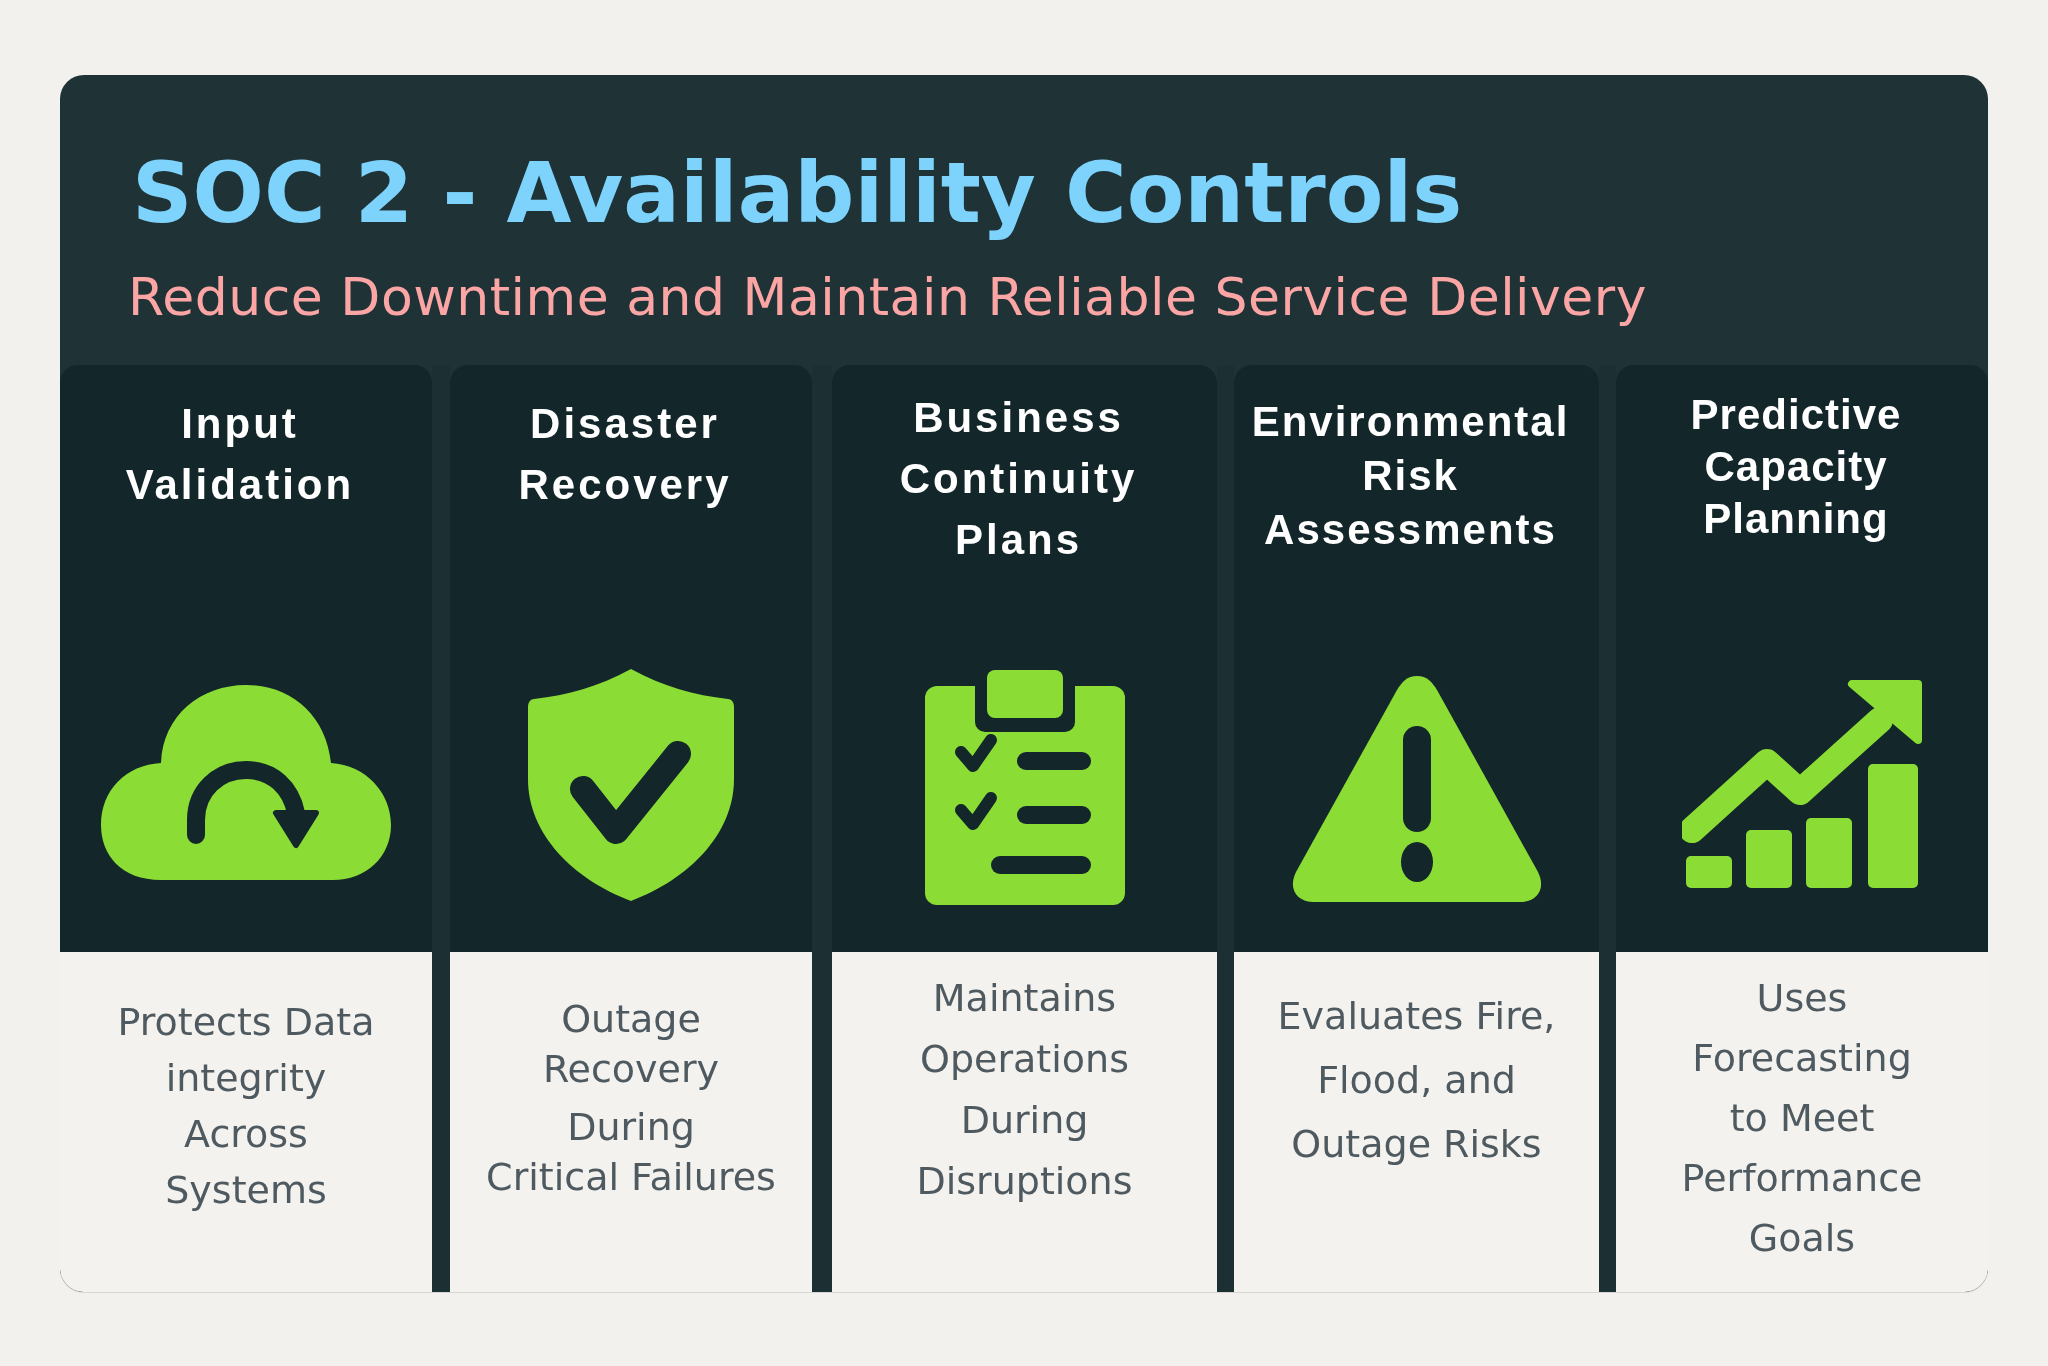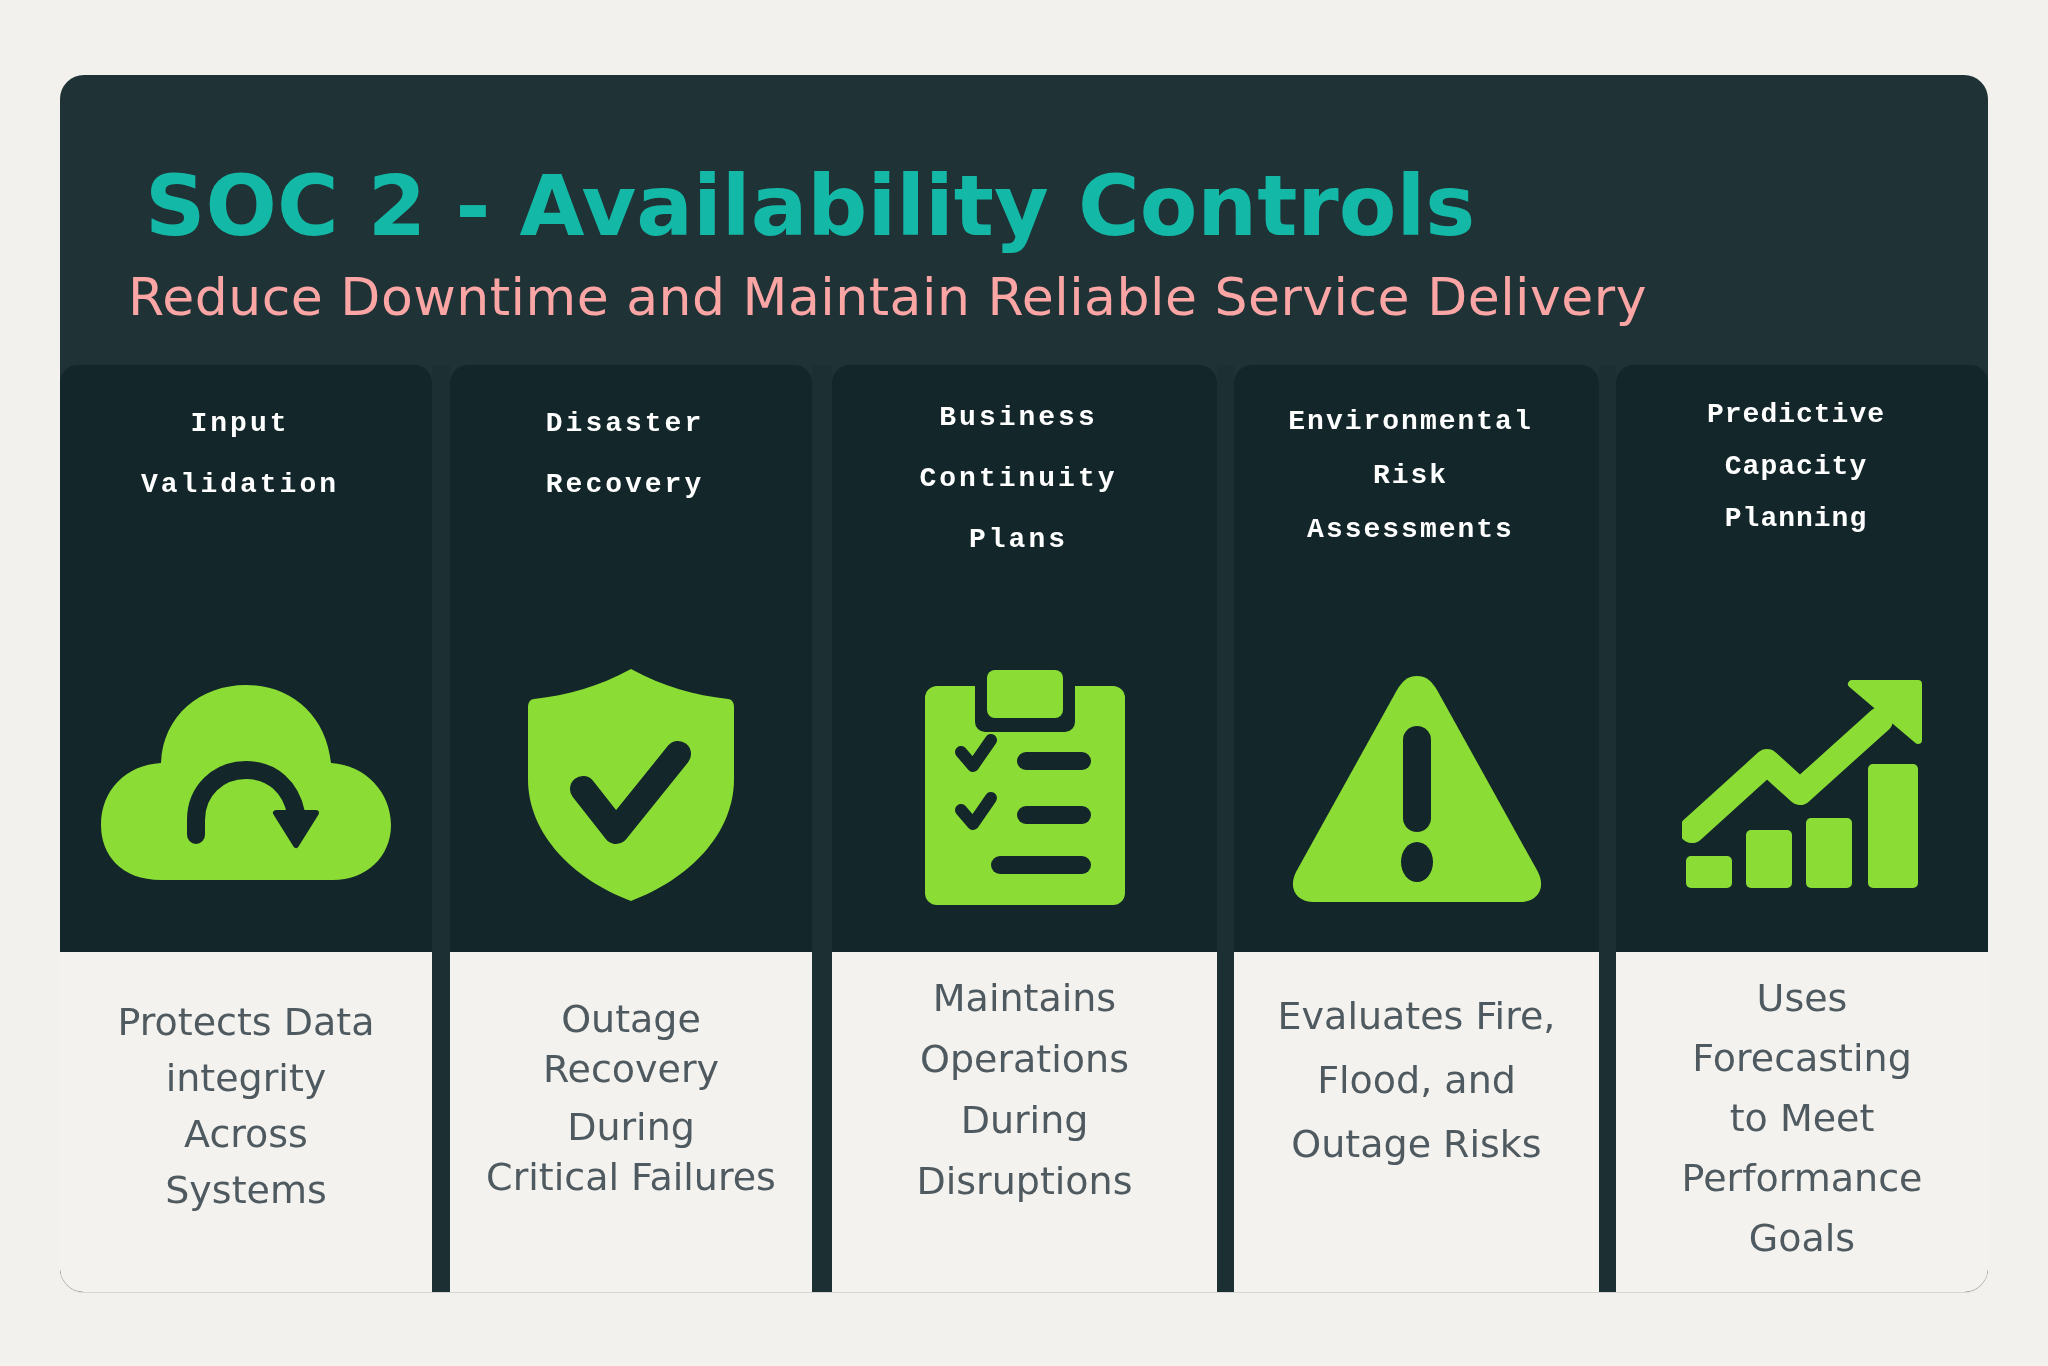--- a/index.html
+++ b/index.html
@@ -6,22 +6,22 @@
   body {
     width:2048px; height:1366px; background:#f2f1ed; position:relative; overflow:hidden;
     font-family:"Liberation Sans", "DejaVu Sans", sans-serif;
   }
   .panel {
     position:absolute; left:60px; top:75px; width:1928px; height:1217px;
     background:#1f3236; border-radius:24px; overflow:hidden;
     box-shadow:0 1px 0 #d6d6d2;
   }
   .title {
-    position:absolute; left:68px; top:72px; margin:17px;
-    font-size:84px; font-weight:bold; color:#14b8a6; letter-spacing:0px; line-height:1;
+    position:absolute; left:68px; top:72px; margin:4px;
+    font-size:84px; font-weight:bold; color:#7dd3fc; letter-spacing:0px; line-height:1;
     font-family:"DejaVu Sans", sans-serif;
   }
   .subtitle {
     position:absolute; left:68px; top:196px; margin:0;
     font-size:52px; color:#fca5a5; line-height:1; font-weight:normal;
     font-family:"DejaVu Sans", sans-serif; letter-spacing:0.5px;
   }
   .columns { position:absolute; left:0; top:290px; width:1928px; height:927px; }
   .col {
     position:absolute; top:0; height:927px;
@@ -35,22 +35,22 @@
     background:#f3f2ee;
   }
   .col.first .col-bottom { border-bottom-left-radius:22px; }
   .col.last .col-bottom { border-bottom-right-radius:22px; }
   .divider {
     position:absolute; top:0; height:927px; background:#1c2f33;
   }
   .col-title {
     position:absolute; left:0; right:12px; top:46px;
     text-align:center; color:#ffffff; font-weight:bold;
-    font-family:Liberation Mono, monospace;
-    font-size:28px; line-height:61px; letter-spacing:3px;
+    font-family:Liberation Sans, sans-serif;
+    font-size:42px; line-height:61px; letter-spacing:3px;
   }
   .col-title .ln { display:block; }
   .icon-wrap {
     position:absolute; left:0; right:0; top:300px; height:240px;
     display:flex; justify-content:center; align-items:center;
   }
   .col-desc {
     position:absolute; left:0; right:0; top:0; bottom:0;
     text-align:center; color:#4f5a60;
     font-family:"DejaVu Sans", sans-serif; font-size:38px; line-height:56px;

